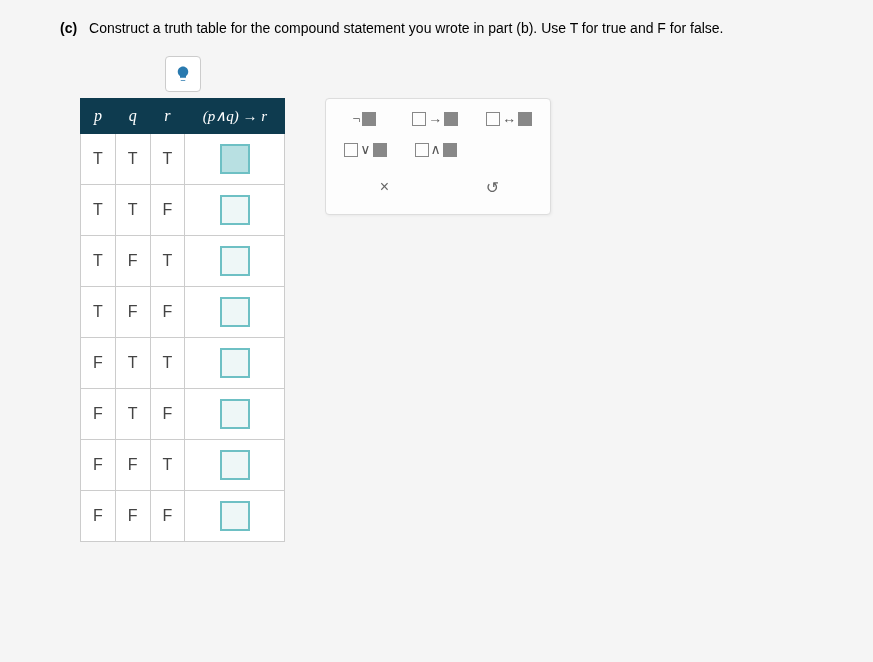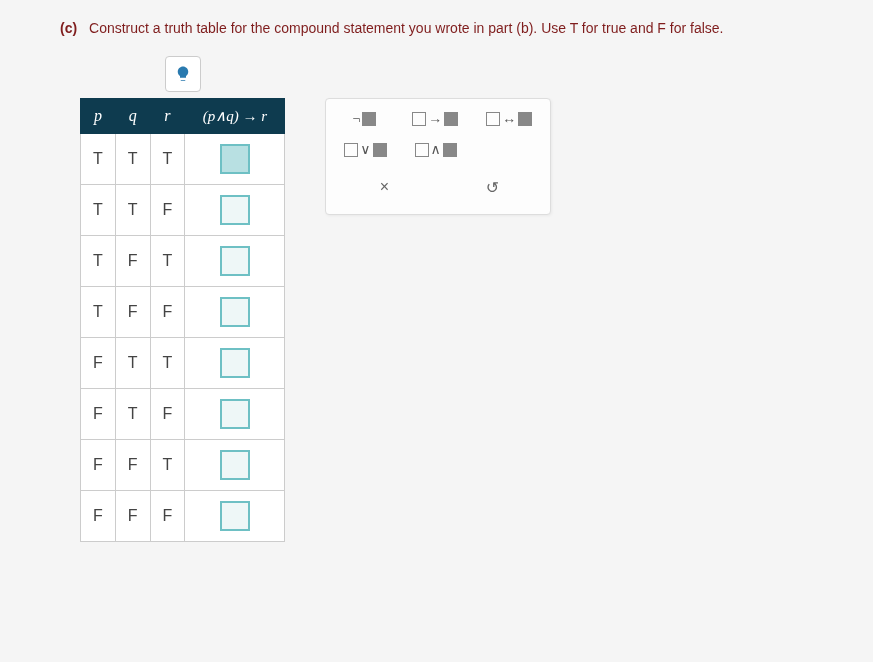--- a/index.html
+++ b/index.html
@@ -5,21 +5,21 @@
     * { box-sizing: border-box; margin: 0; padding: 0; }
     body {
       font-family: Arial, sans-serif;
       background: #f5f5f5;
       padding: 20px;
       width: 873px;
       height: 662px;
     }
     .instruction {
       font-size: 14px;
-      color: #7f1d1d;
+      color: #000000;
       margin-bottom: 20px;
       padding-left: 40px;
     }
     .instruction .part-label {
       font-weight: bold;
       margin-right: 8px;
     }
     .content-row {
       display: flex;
       align-items: flex-start;

